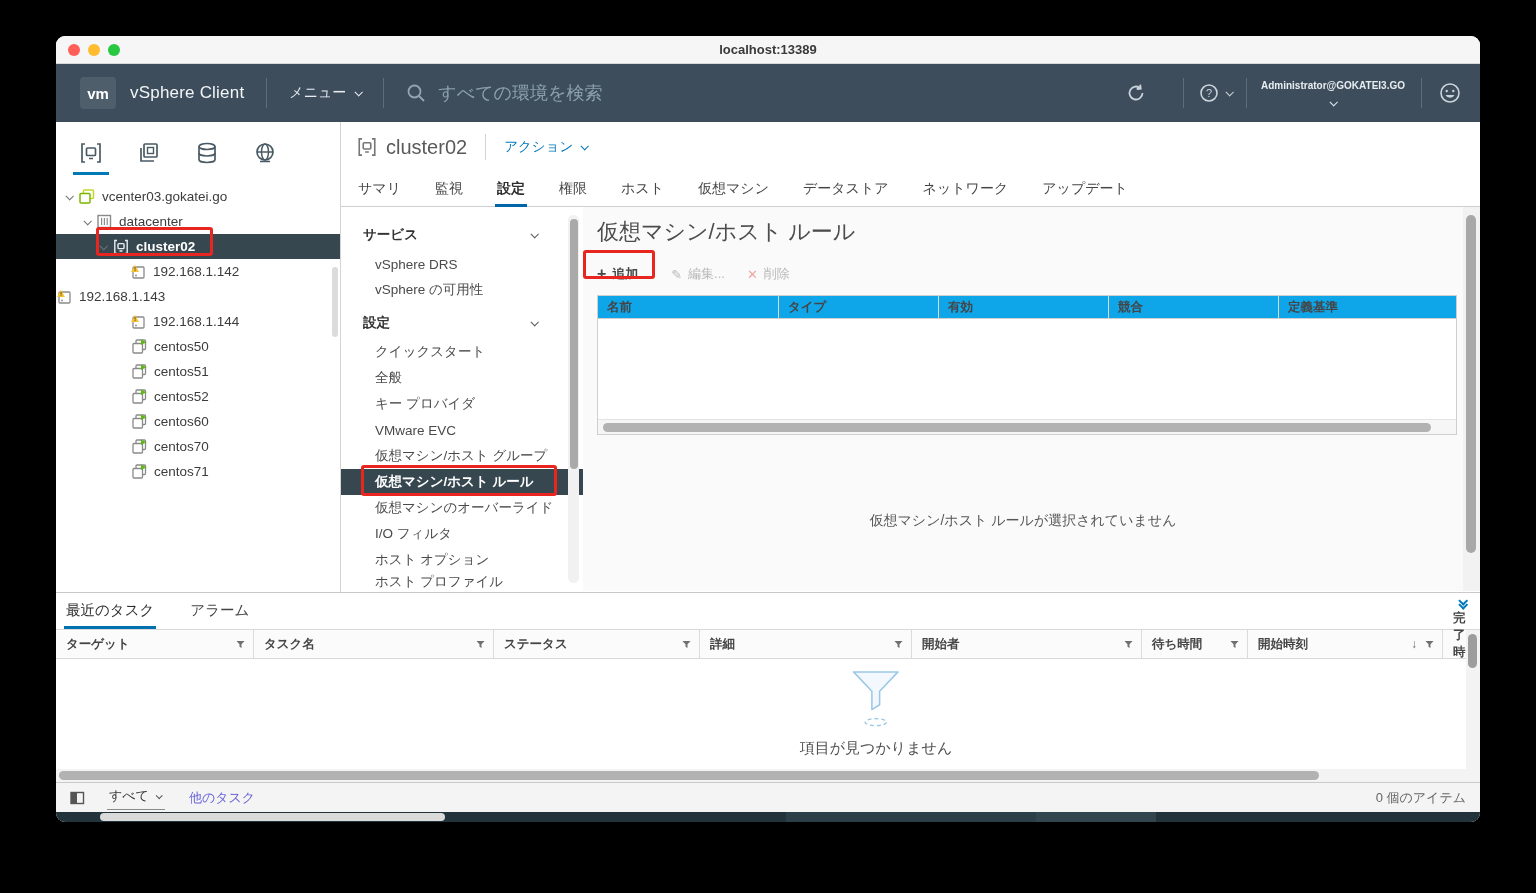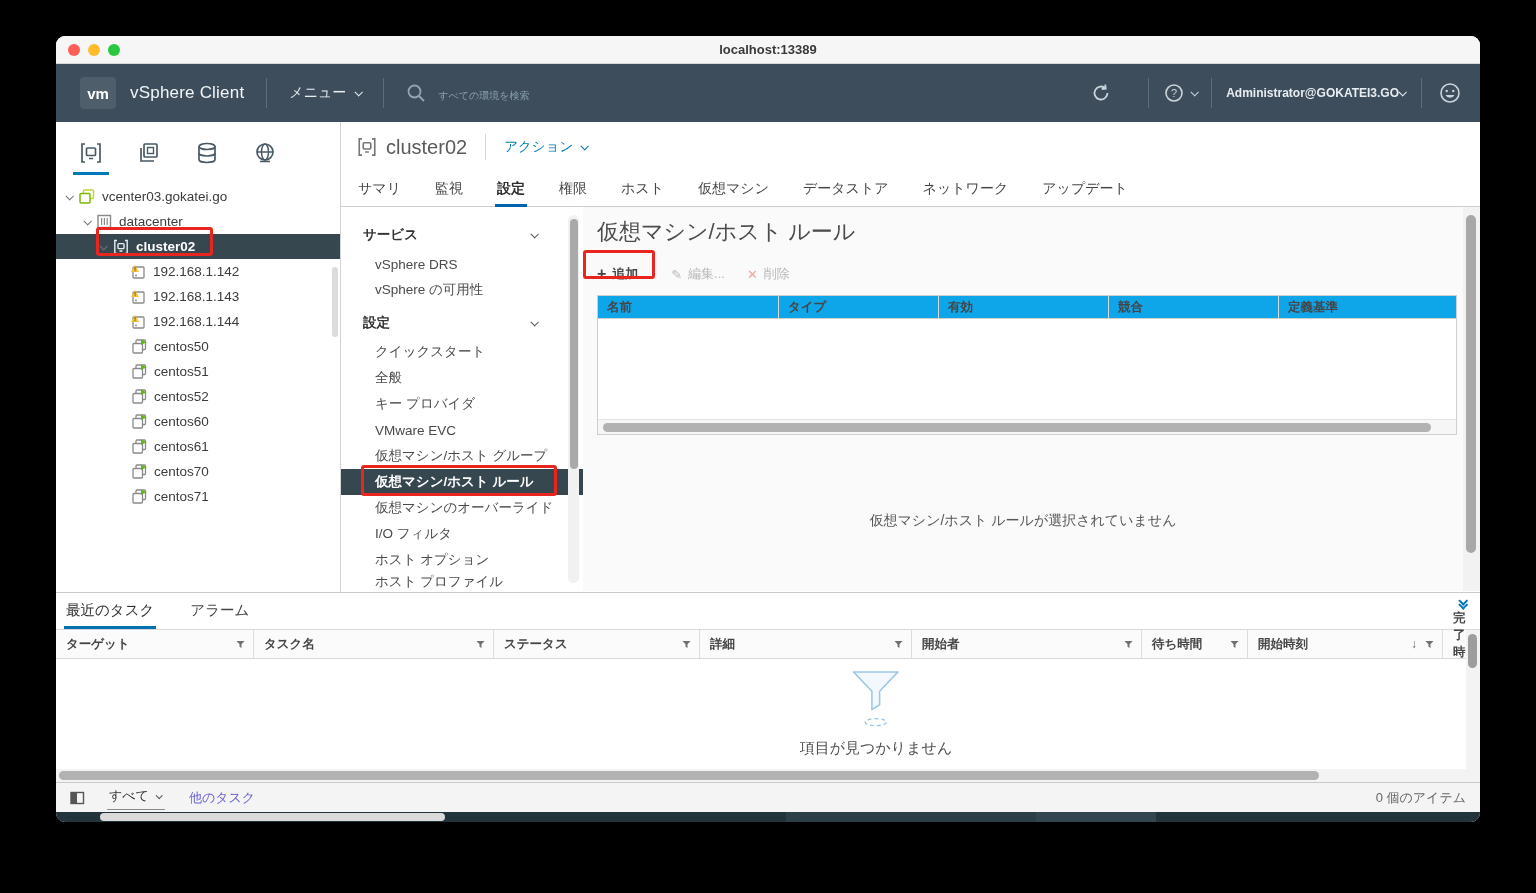--- a/index.html
+++ b/index.html
@@ -18,24 +18,24 @@
   .wtitle { position:absolute; left:0; right:0; top:6px; text-align:center; font-size:13px; font-weight:700; color:#3a3a3a; }
 
   
   .topnav { position:relative; height:58px; background:#3d4d5c; display:flex; align-items:center; color:#e8edf1; }
   .vmlogo { width:36px; height:32px; background:#4e5e6b; border-radius:4px; margin-left:24px;
             display:flex; align-items:center; justify-content:center; font-weight:700; font-size:15px; color:#fff; }
   .brand { font-size:17px; color:#f2f5f7; margin-left:14px; letter-spacing:.2px; }
   .nav-sep { width:1px; height:30px; background:rgba(255,255,255,.18); margin:0 22px; }
   .menu-btn { display:flex; align-items:center; gap:9px; font-size:14px; color:#e8edf1; cursor:pointer; }
   .chev { display:inline-block; width:6px; height:6px; border-right:1.7px solid currentColor; border-bottom:1.7px solid currentColor; transform:rotate(45deg) translateY(-1px); }
-  .searchbox { display:flex; align-items:flex-end; gap:12px; color:#8ba0ad; font-size:10px; min-width:420px; }
+  .searchbox { display:flex; align-items:center; gap:12px; color:#8ba0ad; font-size:18px; min-width:420px; }
   .nav-right { margin-left:auto; display:flex; align-items:center; }
   .icon-btn { display:flex; align-items:center; gap:6px; color:#cdd6dc; }
-  .user { font-size:12px; font-weight:700; color:#e8edf1; display:flex; align-items:center; }
+  .user { font-size:10px; font-weight:700; color:#e8edf1; display:flex; gap:9px; align-items:center;flex-direction:column; }
 
   
   .body { position:relative; height:470px; display:flex; background:#fff; }
 
   
   .tree-panel { position:relative; width:285px; border-right:1px solid #d4d4d4; background:#fff; flex:none; }
   .objtabs { display:flex; gap:0; padding:10px 4px 0 6px; height:52px; }
   .objtab { width:58px; display:flex; justify-content:center; align-items:center; position:relative; cursor:pointer; }
   .objtab.active::after { content:""; position:absolute; left:11px; right:11px; bottom:-1px; height:3px; background:#0079b8; }
   .tree { padding-top:10px; font-size:13.5px; color:#3c3c3c; }
@@ -267,21 +267,21 @@
                 <svg width="16" height="16" viewBox="0 0 16 16">
                   <rect x="3" y="3" width="11" height="11" rx="1" fill="#fff" stroke="#8a8a8a" stroke-width="1.3"></rect>
                   <circle cx="6" cy="11.5" r="0.9" fill="#8a8a8a"></circle>
                   <polygon points="1,8 5,0.8 9,8" fill="#f5c23b"></polygon>
                   <rect x="4.6" y="3" width="0.9" height="2.6" fill="#5d4a00"></rect>
                   <rect x="4.6" y="6.2" width="0.9" height="1" fill="#5d4a00"></rect>
                 </svg>
               </span>
             <span>192.168.1.142</span>
           </div>
-          <div class="trow" style="padding-left:74px;">
+          <div class="trow" style="">
             <span class="ticon">
                 <svg width="16" height="16" viewBox="0 0 16 16">
                   <rect x="3" y="3" width="11" height="11" rx="1" fill="#fff" stroke="#8a8a8a" stroke-width="1.3"></rect>
                   <circle cx="6" cy="11.5" r="0.9" fill="#8a8a8a"></circle>
                   <polygon points="1,8 5,0.8 9,8" fill="#f5c23b"></polygon>
                   <rect x="4.6" y="3" width="0.9" height="2.6" fill="#5d4a00"></rect>
                   <rect x="4.6" y="6.2" width="0.9" height="1" fill="#5d4a00"></rect>
                 </svg>
               </span>
             <span>192.168.1.143</span>
@@ -331,30 +331,20 @@
           </div>
           <div class="trow" style="padding-left:76px;">
             <span class="ticon">
                 <svg width="15" height="15" viewBox="0 0 15 15">
                   <rect x="4" y="1" width="9.5" height="9.5" rx="1" fill="#fff" stroke="#8a8a8a" stroke-width="1.3"></rect>
                   <rect x="1" y="4.5" width="9.5" height="9.5" rx="1" fill="#fff" stroke="#8a8a8a" stroke-width="1.3"></rect>
                   <polygon points="9,0.5 14.6,3.2 9,6" fill="#5eb715"></polygon>
                 </svg>
               </span>
             <span>centos60</span>
-          </div>
-          <div class="trow" style="padding-left:76px;">
-            <span class="ticon">
-                <svg width="15" height="15" viewBox="0 0 15 15">
-                  <rect x="4" y="1" width="9.5" height="9.5" rx="1" fill="#fff" stroke="#8a8a8a" stroke-width="1.3"></rect>
-                  <rect x="1" y="4.5" width="9.5" height="9.5" rx="1" fill="#fff" stroke="#8a8a8a" stroke-width="1.3"></rect>
-                  <polygon points="9,0.5 14.6,3.2 9,6" fill="#5eb715"></polygon>
-                </svg>
-              </span>
-            <span>centos61</span>
           </div>
           <div class="trow" style="padding-left:76px;">
             <span class="ticon">
                 <svg width="15" height="15" viewBox="0 0 15 15">
                   <rect x="4" y="1" width="9.5" height="9.5" rx="1" fill="#fff" stroke="#8a8a8a" stroke-width="1.3"></rect>
                   <rect x="1" y="4.5" width="9.5" height="9.5" rx="1" fill="#fff" stroke="#8a8a8a" stroke-width="1.3"></rect>
                   <polygon points="9,0.5 14.6,3.2 9,6" fill="#5eb715"></polygon>
                 </svg>
               </span>
             <span>centos70</span>

